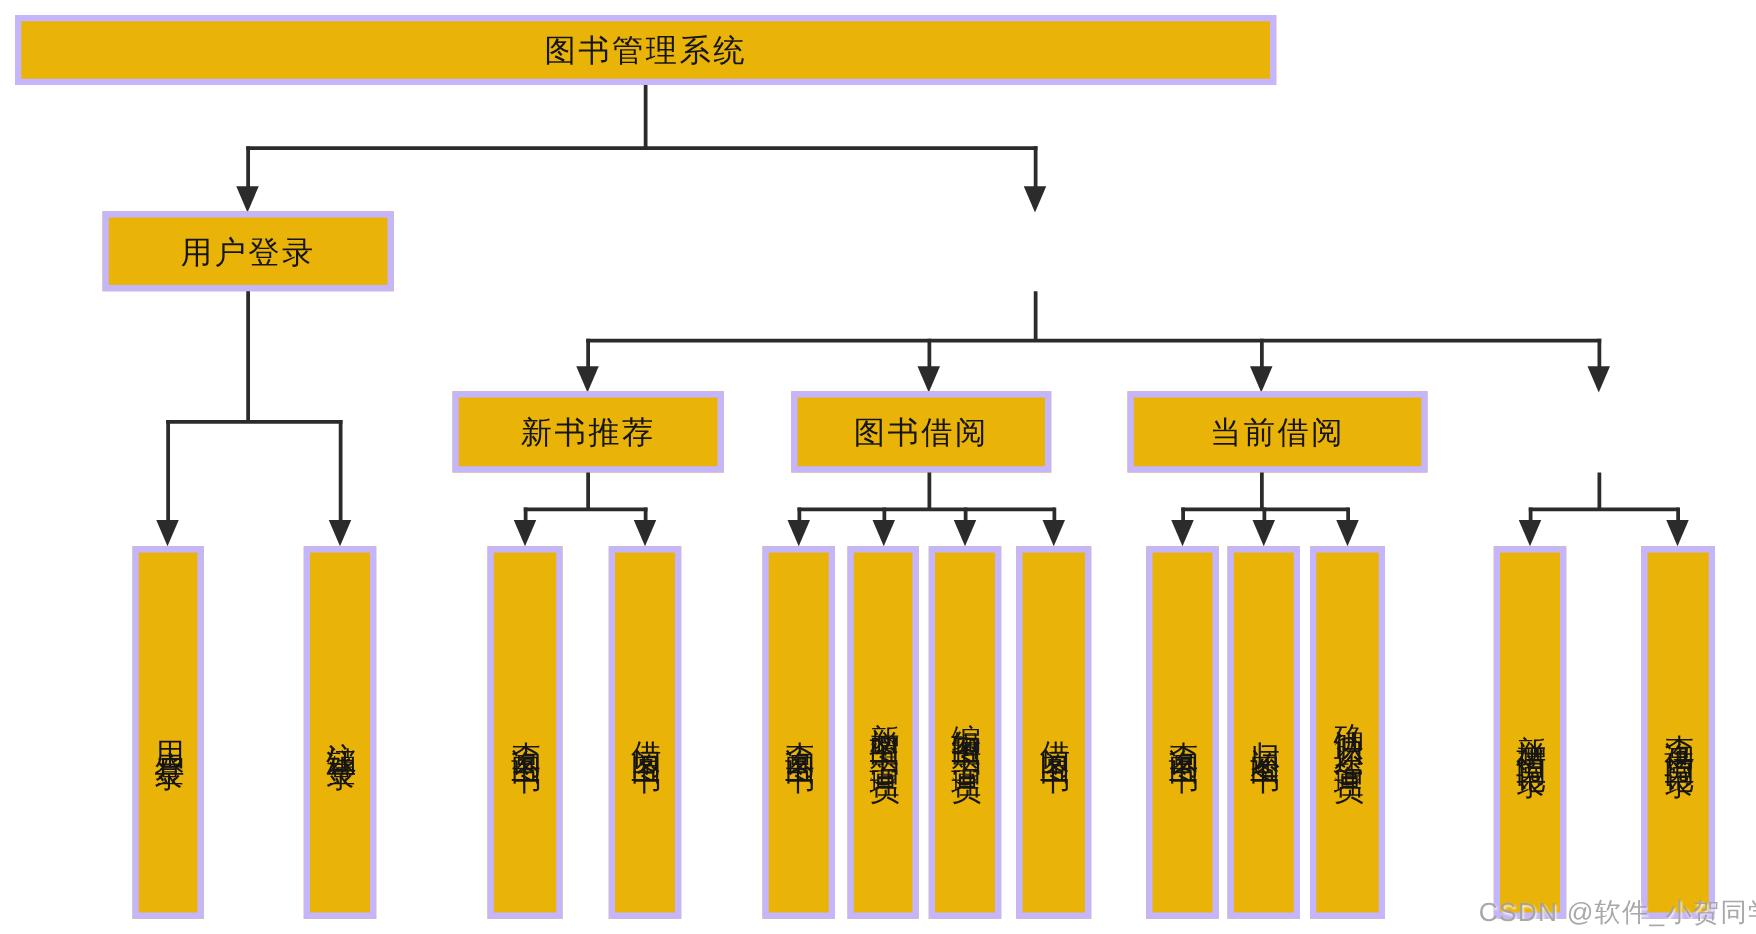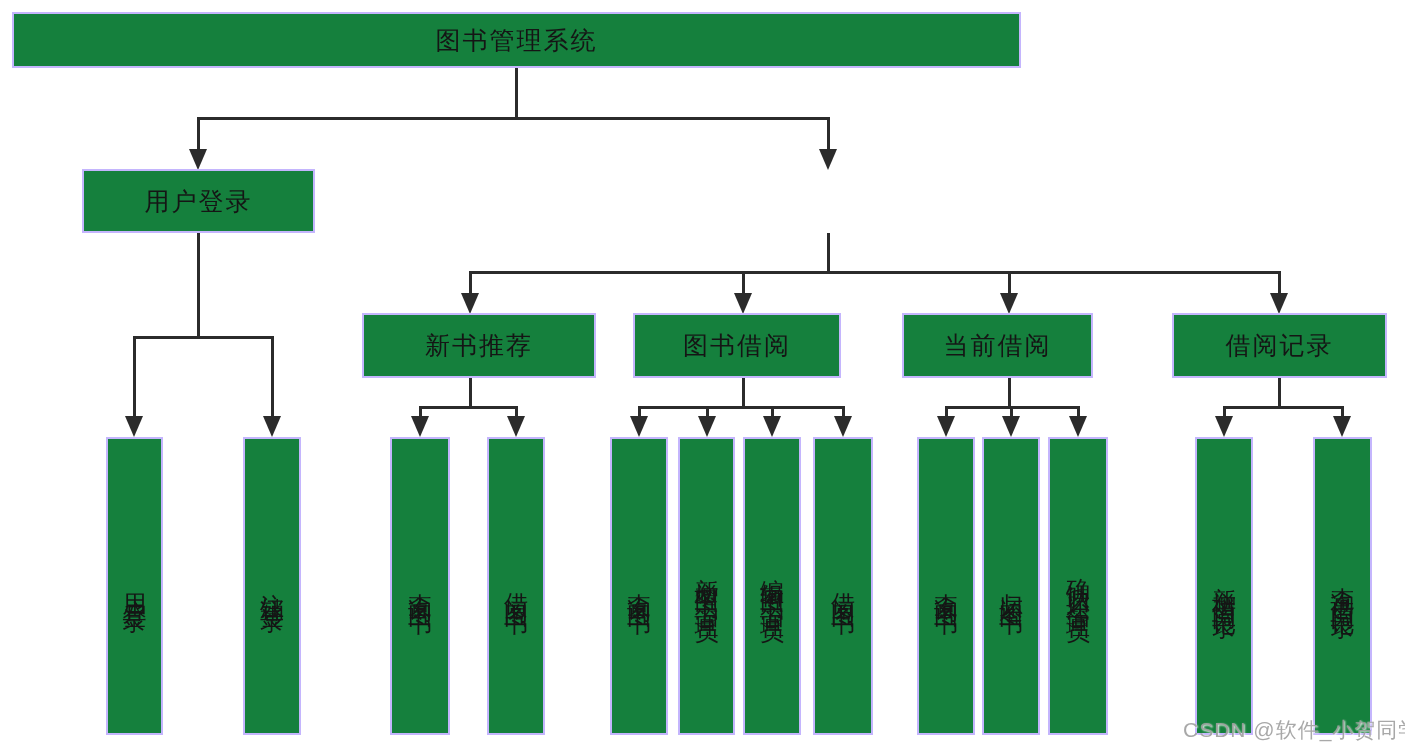--- a/index.html
+++ b/index.html
@@ -6,22 +6,22 @@
   .canvas{
     position:relative;
     width:1405px;height:747px;
     background:#ffffff;
     font-family:"Liberation Sans","DejaVu Sans",sans-serif;
     overflow:hidden;
   }
   .box{
     position:absolute;
     box-sizing:border-box;
-    border:2px solid #c4b5fd;
-    background:#15803d;
+    border:5px solid #c4b5fd;
+    background:#eab308;
     display:flex;
     align-items:center;
     justify-content:center;
     color:#151515;
   }
   .hbox{font-size:25px;letter-spacing:2px;white-space:nowrap;}
   .vbox{
     writing-mode:vertical-rl;
     text-orientation:mixed;
     font-size:24px;
@@ -74,24 +74,23 @@
   <div class="hline" style="left:469px;top:271px;width:812px"></div>
   <div class="vline" style="left:469px;top:271px;height:24px"></div>
   <div class="ah" style="left:461px;top:293px"></div>
   <div class="vline" style="left:742px;top:271px;height:24px"></div>
   <div class="ah" style="left:734px;top:293px"></div>
   <div class="vline" style="left:1008px;top:271px;height:24px"></div>
   <div class="ah" style="left:1000px;top:293px"></div>
   <div class="vline" style="left:1278px;top:271px;height:24px"></div>
   <div class="ah" style="left:1270px;top:293px"></div>
 
-  <div class="box hbox" style="left:362px;top:313px;width:234px;height:65px">新书推荐</div>
+  <div class="box hbox" style="left:362px;top:313px;width:217px;height:65px">新书推荐</div>
   <div class="box hbox" style="left:633px;top:313px;width:208px;height:65px">图书借阅</div>
-  <div class="box hbox" style="left:902px;top:313px;width:191px;height:65px">当前借阅</div>
-  <div class="box hbox" style="left:1172px;top:313px;width:215px;height:65px">借阅记录</div>
+  <div class="box hbox" style="left:902px;top:313px;width:240px;height:65px">当前借阅</div>
 
   <div class="vline" style="left:469px;top:378px;height:30px"></div>
   <div class="hline" style="left:419px;top:406px;width:99px"></div>
   <div class="vline" style="left:419px;top:406px;height:12px"></div>
   <div class="ah" style="left:411px;top:416px"></div>
   <div class="vline" style="left:515px;top:406px;height:12px"></div>
   <div class="ah" style="left:507px;top:416px"></div>
 
   <div class="vline" style="left:742px;top:378px;height:30px"></div>
   <div class="hline" style="left:638px;top:406px;width:206px"></div>

